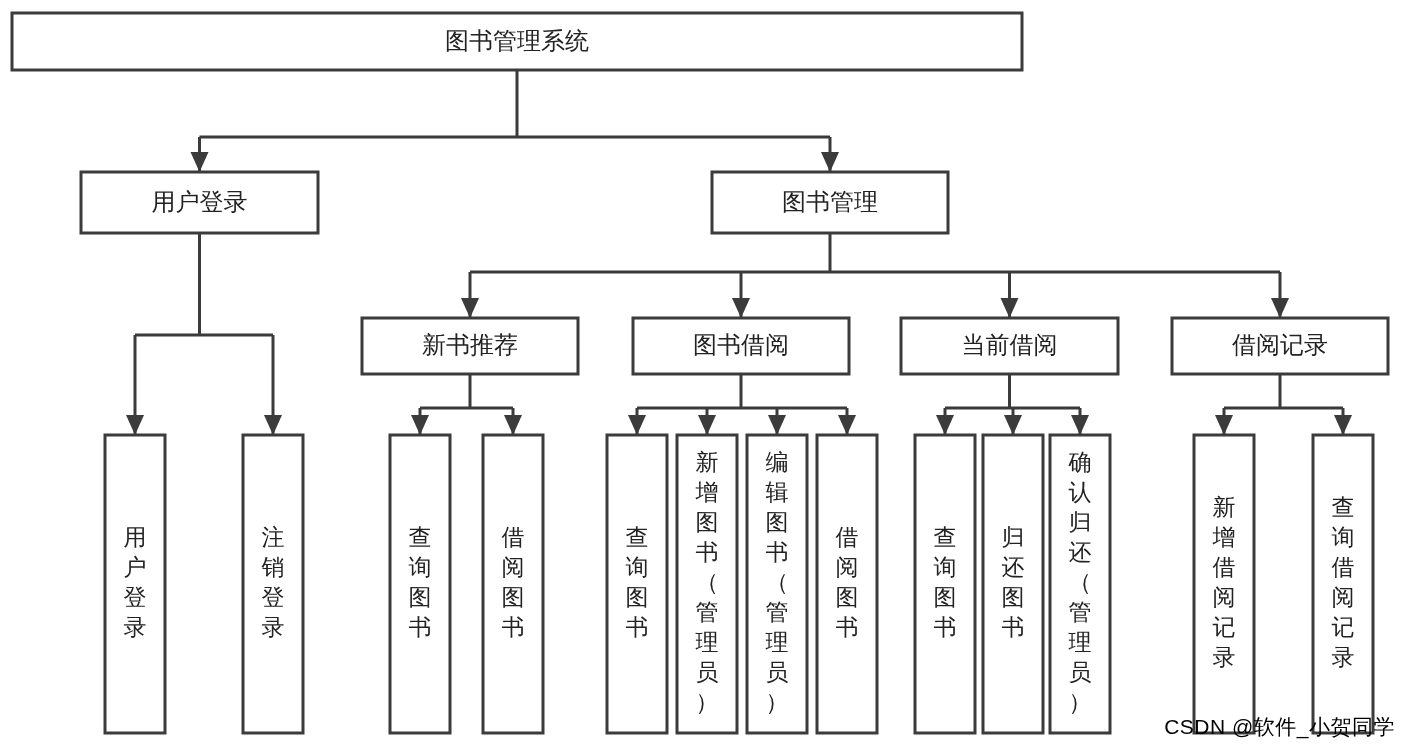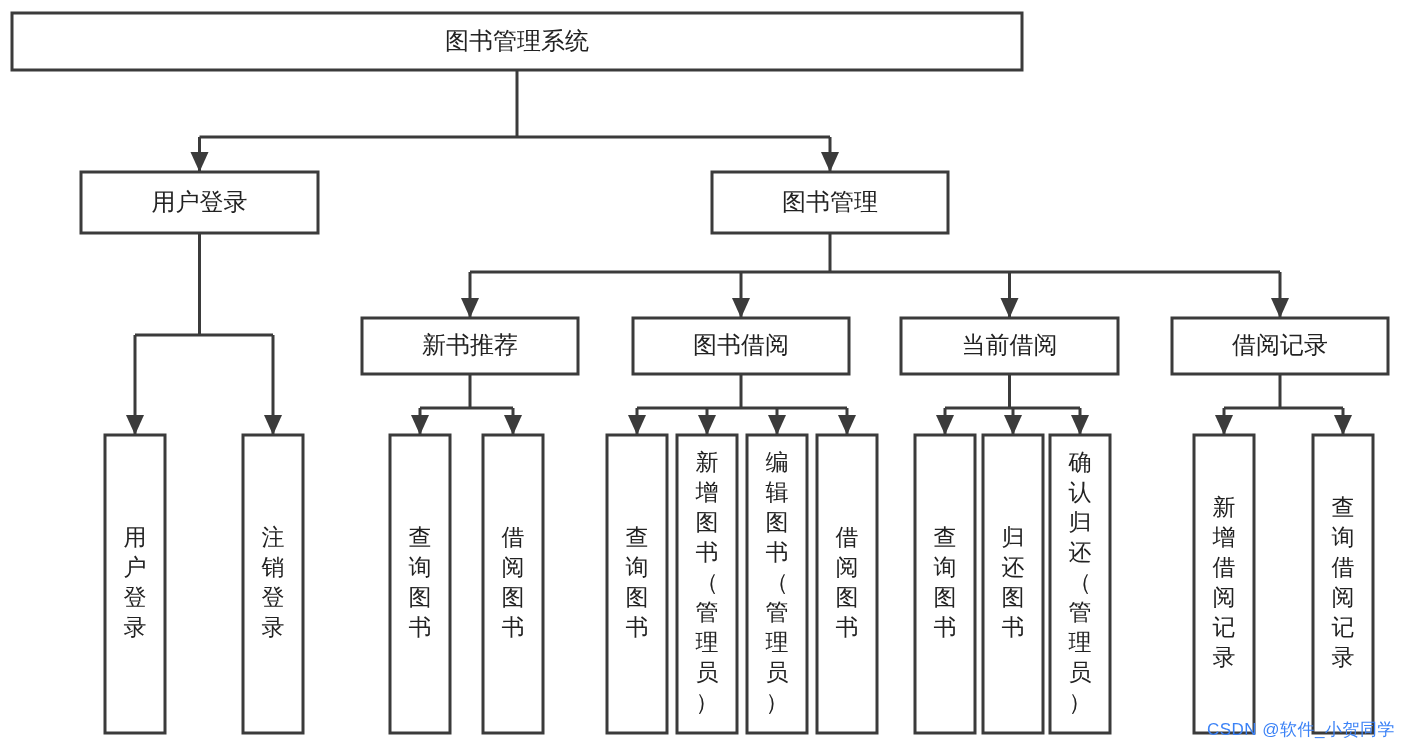--- a/index.html
+++ b/index.html
@@ -15,21 +15,21 @@
   .arrow-head{fill:#3b3b3b;stroke:none;}
   .node-label{
     font-family:"Liberation Sans","DejaVu Sans",sans-serif;
     fill:#222222;text-anchor:middle;dominant-baseline:middle;
   }
   .label-h{font-size:24px;}
   .label-v{font-size:23px;}
   .watermark{
     position:absolute;right:10px;bottom:6px;
     font-family:"Liberation Sans","DejaVu Sans",sans-serif;
-    font-size:17px;color:#3b82f6;white-space:nowrap;letter-spacing:0.5px;
+    font-size:21px;color:#000000;white-space:nowrap;letter-spacing:0.5px;
     pointer-events:none;user-select:none;
   }
 </style>
 </head>
 <body>
 
 <div id="diagram-root">
 
   <svg id="tree-svg" viewBox="0 0 1405 747" xmlns="http://www.w3.org/2000/svg">
     <g id="connectors-layer">

